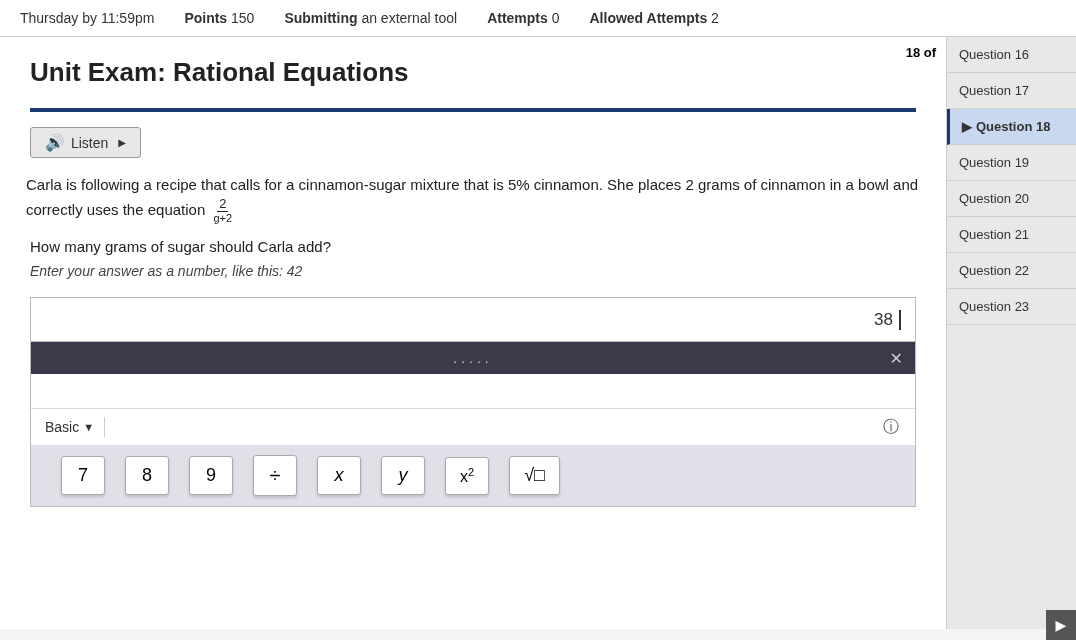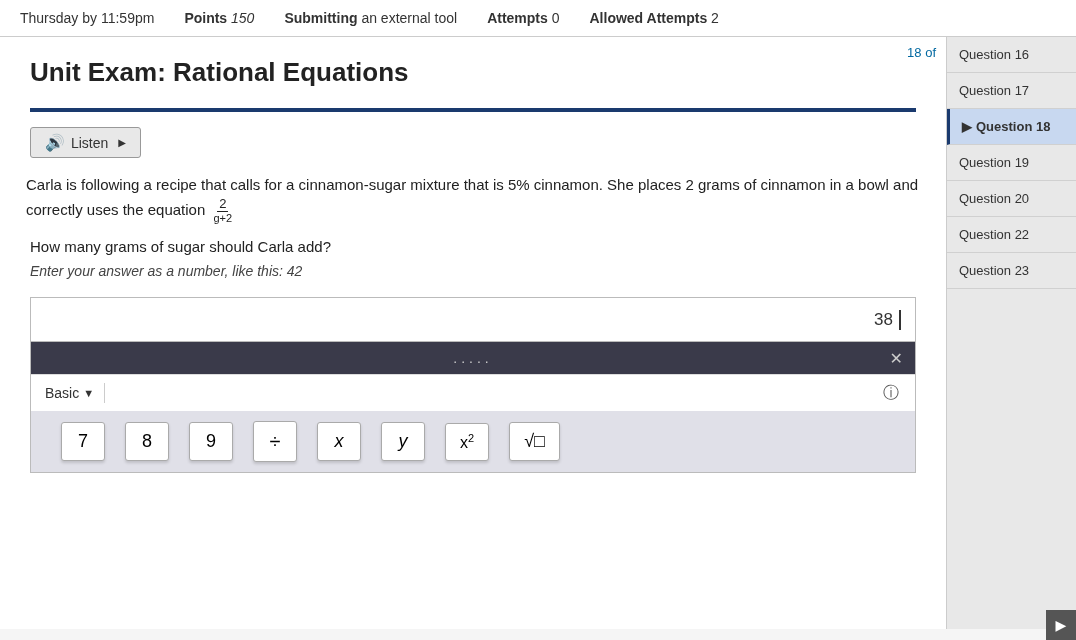--- a/index.html
+++ b/index.html
@@ -18,21 +18,21 @@
       border-bottom: 1px solid #ccc;
       padding: 10px 20px;
       display: flex;
       align-items: flex-start;
       gap: 30px;
       font-size: 14px;
       color: #333;
     }
     .top-bar .due-date { color: #333; }
     .top-bar .points-label { font-weight: bold; }
-    .top-bar .points-value { font-weight: normal; font-style: italic; }
+    .top-bar .points-value { font-weight: normal; }
     .top-bar .submitting-label { font-weight: bold; }
     .top-bar .attempts-label { font-weight: bold; }
     .top-bar .allowed-label { font-weight: bold; }
 
     
     .main-layout {
       display: flex;
       height: calc(640px - 48px);
     }
 
@@ -44,21 +44,22 @@
       overflow: hidden;
       position: relative;
     }
 
     
     .page-number {
       position: absolute;
       top: 8px;
       right: 10px;
       font-size: 13px;
-      color: #0369a1;
+      color: #000000;
+      font-weight: bold;
     }
 
     
     .exam-title {
       font-size: 26px;
       font-weight: bold;
       padding: 20px 30px 20px 30px;
       color: #222;
     }
 
@@ -181,20 +182,21 @@
       cursor: pointer;
     }
 
     
     .basic-row {
       background: #fff;
       padding: 8px 14px;
       display: flex;
       align-items: center;
       border-top: 1px solid #ddd;
+      margin-top: 34px;
     }
     .basic-label {
       font-size: 14px;
       color: #333;
     }
     .basic-dropdown {
       margin-left: 4px;
       font-size: 11px;
       color: #333;
     }
@@ -358,19 +360,20 @@
     </div>
 
   </div>
 
   <div class="sidebar">
   <div class="sidebar-item">Question 16</div>
       <div class="sidebar-item">Question 17</div>
       <div class="sidebar-item active"><span class="sidebar-arrow">▶</span>Question 18</div>
       <div class="sidebar-item">Question 19</div>
       <div class="sidebar-item">Question 20</div>
+      <div class="sidebar-item">Question 21</div>
       <div class="sidebar-item">Question 22</div>
       <div class="sidebar-item">Question 23</div>
     </div>
 
 </div>
 
 <div class="scroll-arrow">▶</div>
 
 </body></html>

